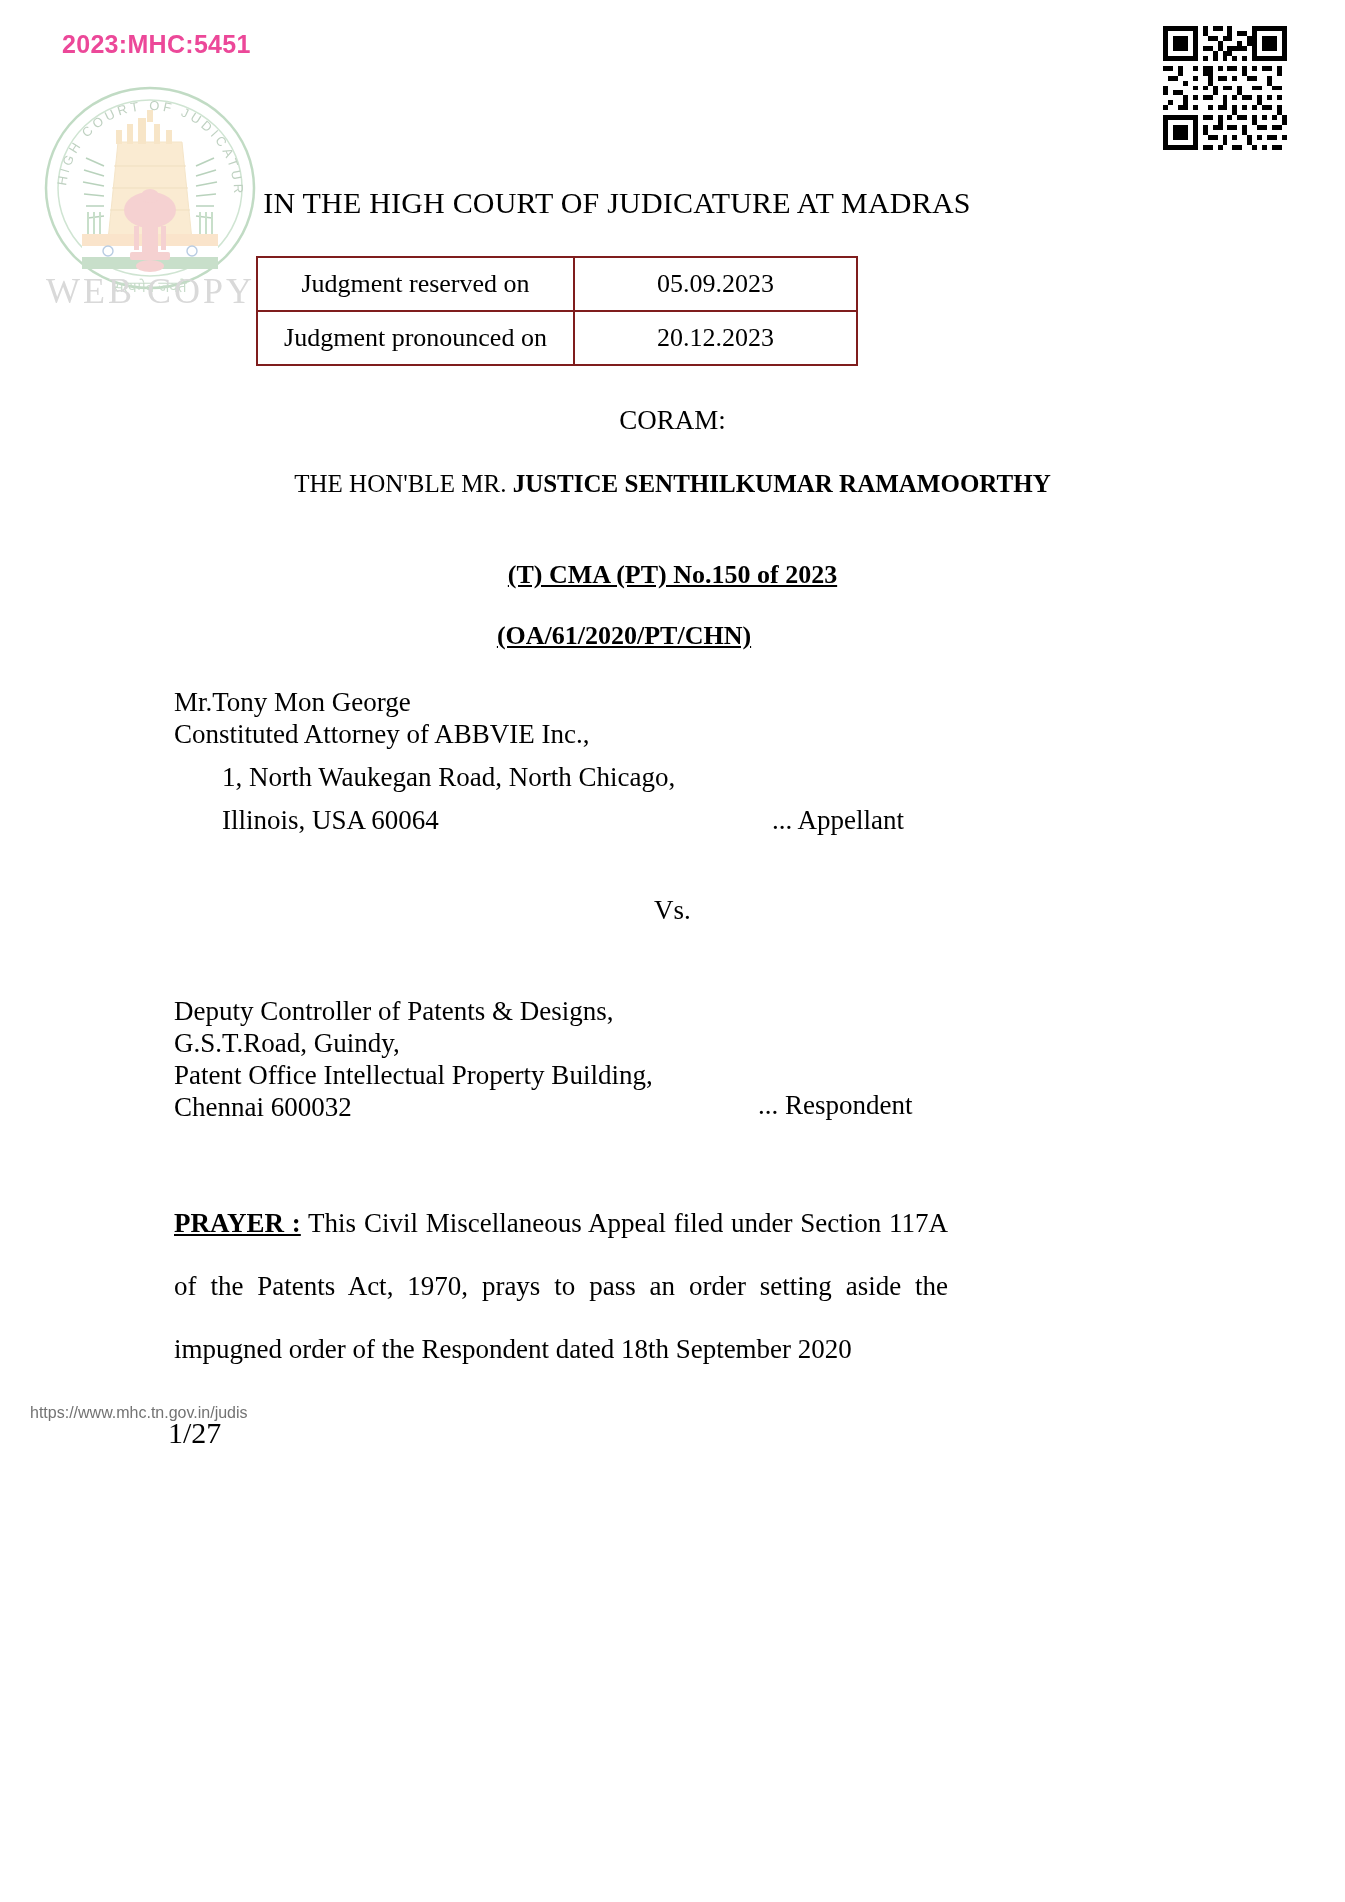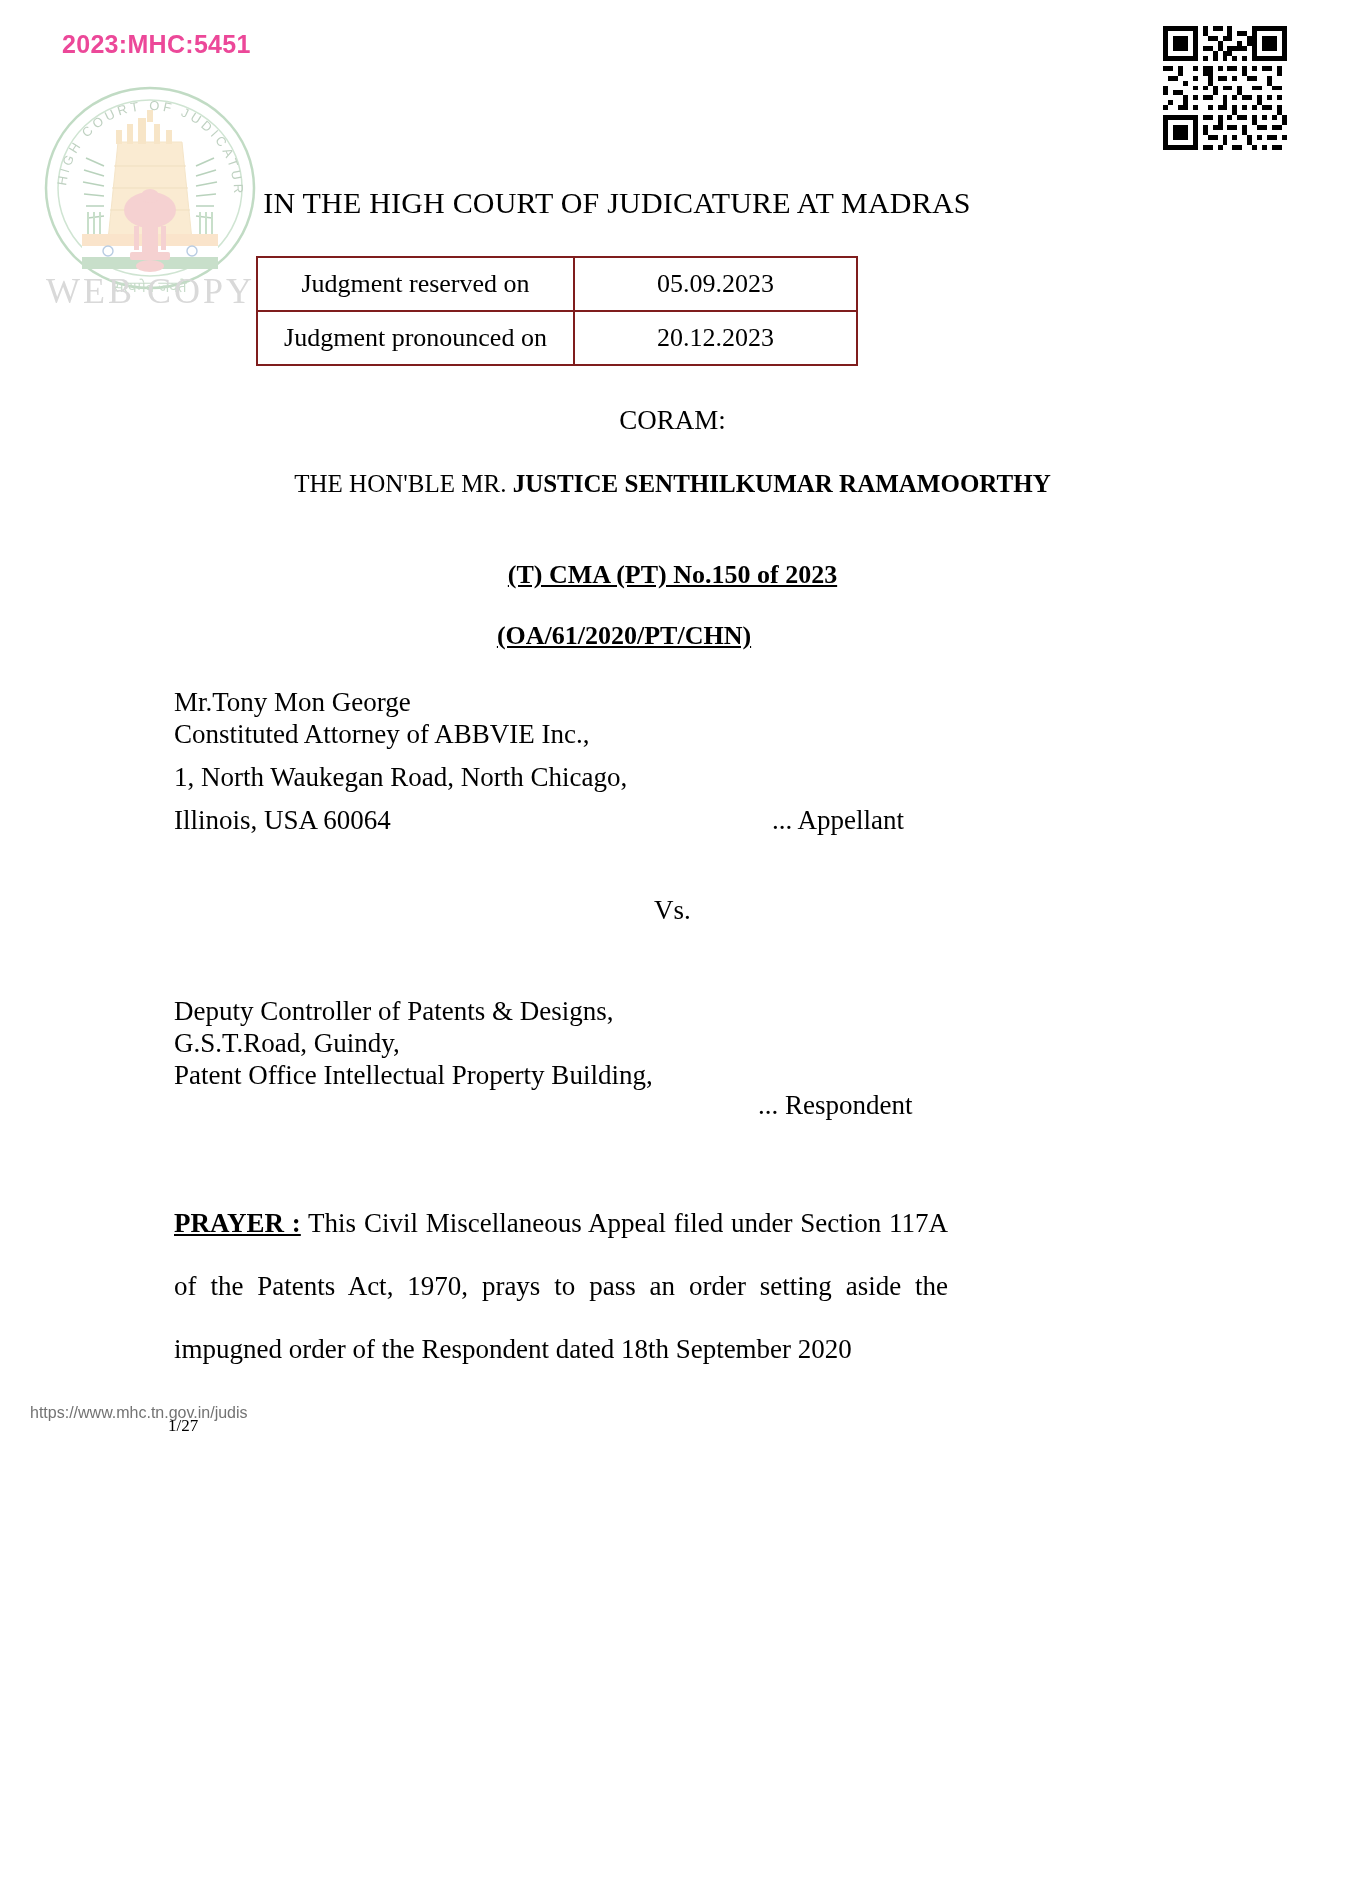--- a/index.html
+++ b/index.html
@@ -142,21 +142,21 @@
 
   
   .party {
     position: absolute;
     left: 174px;
     width: 1000px;
     font-size: 27px;
     line-height: 32px;
   }
   .party .ln { display: block; }
-  .party .ln.spaced { margin-top: 11px; }
+  .party .ln.spaced { margin-top: 11px; margin-left: 48px; }
 
   .appellant-block { top: 686px; }
   .respondent-block { top: 995px; }
 
   .side-tag {
     position: absolute;
     font-size: 27px;
     white-space: nowrap;
   }
   .appellant-tag { left: 772px; top: 805px; }
@@ -192,21 +192,21 @@
     left: 30px;
     top: 1404px;
     font-family: "Liberation Sans", sans-serif;
     font-size: 16px;
     color: #737373;
   }
   .page-num {
     position: absolute;
     left: 168px;
     top: 1416px;
-    font-size: 17px;
+    font-size: 30px;
   }
 </style>
 </head>
 <body>
 
 <div class="page">
 
   <div class="case-id">2023:MHC:5451</div>
 
   <div class="qr">
@@ -422,20 +422,21 @@
       <span class="ln spaced">Illinois, USA 60064</span>
     </div>
     <div class="side-tag appellant-tag">... Appellant</div>
 
     <div class="vs">Vs.</div>
 
     <div class="party respondent-block">
       <span class="ln">Deputy Controller of Patents &amp; Designs,</span>
       <span class="ln">G.S.T.Road, Guindy,</span>
       <span class="ln">Patent Office Intellectual Property Building,</span>
+      <span class="ln">Chennai 600032</span>
     </div>
     <div class="side-tag respondent-tag">... Respondent</div>
 
     <div class="prayer"><span class="hd">PRAYER :</span><span> This Civil Miscellaneous Appeal filed under Section 117A of the Patents Act, 1970, prays  to  pass an order setting aside the impugned order of the Respondent dated 18th September 2020</span></div>
 
   </div>
 
   <div class="footer-url">https://www.mhc.tn.gov.in/judis</div>
   <div class="page-num">1/27</div>
 

